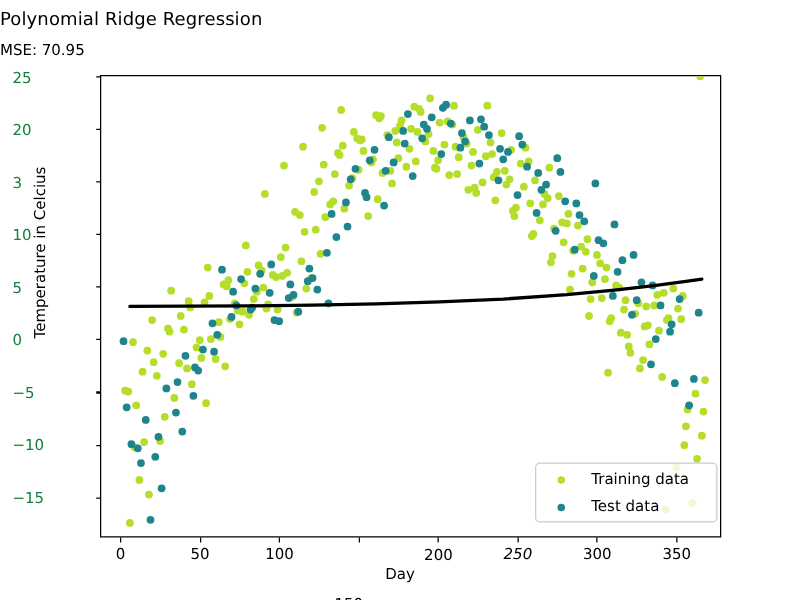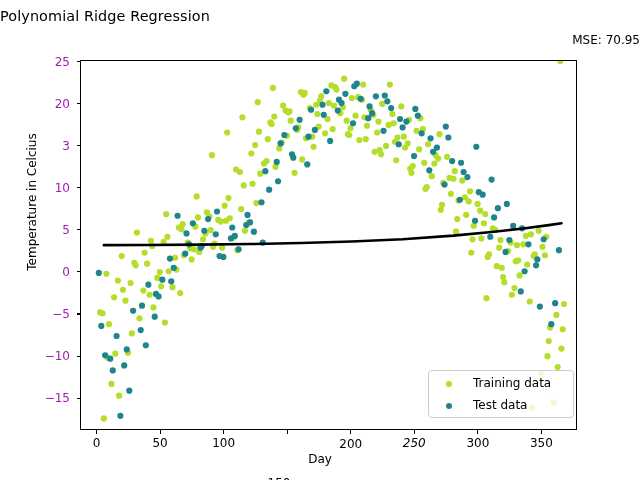--- a/index.html
+++ b/index.html
@@ -28,44 +28,44 @@
     text-align: left;
     font-size: 14.4px;
     color: #000000;
     letter-spacing: 0.1px;
   }
   #chart-subtitle {
     position: absolute;
     left: 0;
     top: 33px;
     width: 640px;
-    text-align: right;
+    text-align: left;
     font-size: 12px;
     color: #000000;
   }
   #plot-frame {
     position: absolute;
     left: 80px;
     top: 60px;
     width: 497px;
     height: 370px;
     border: 1.05px solid #000000;
     box-sizing: border-box;
     background: #ffffff;
   }
   #plot-svg {
     position: absolute;
     left: 0;
     top: 0;
   }
   .tick-label-y {
     position: absolute;
-    text-align: right;
+    text-align: left;
     font-size: 12px;
-    color: #a21caf;
+    color: #15803d;
     width: 60px;
     line-height: 12px;
   }
   .tick-label-x {
     position: absolute;
     text-align: center;
     font-size: 12px;
     color: #000000;
     width: 60px;
     line-height: 12px;

